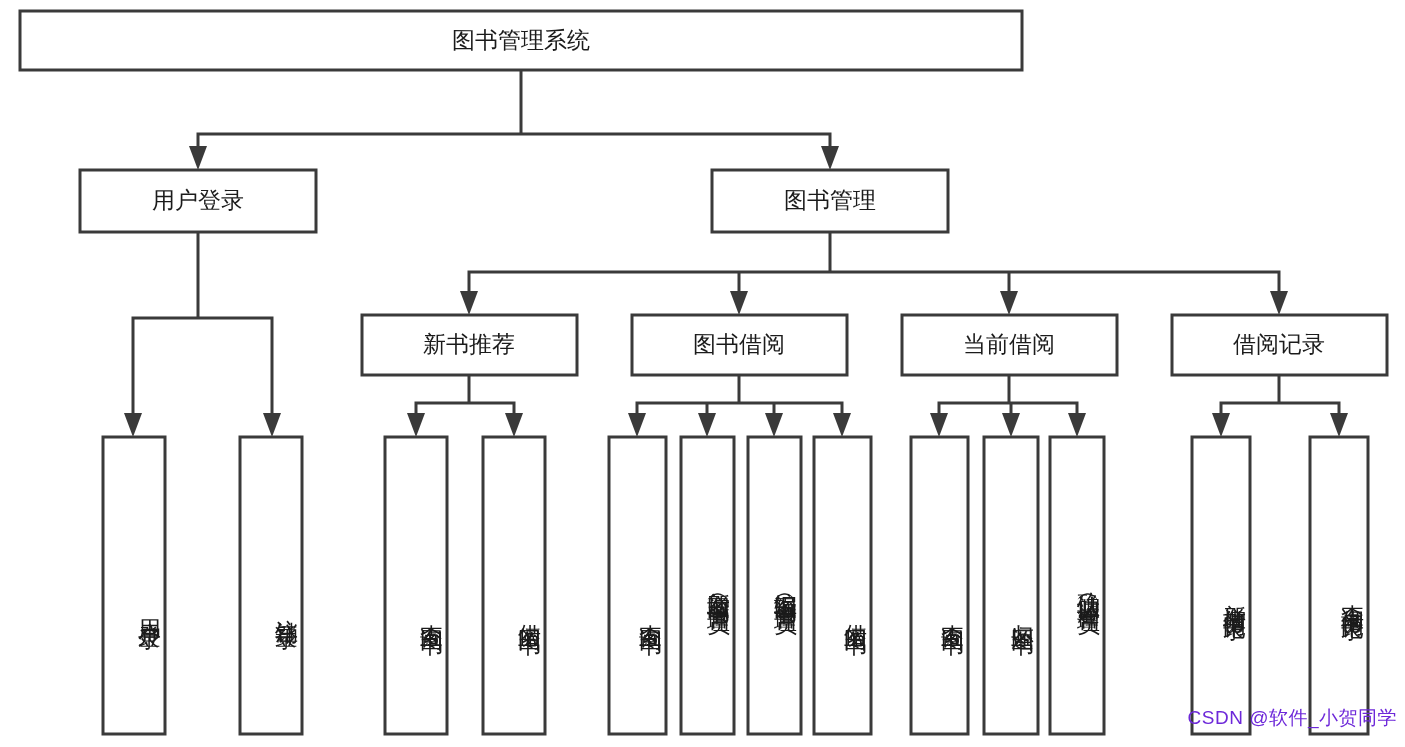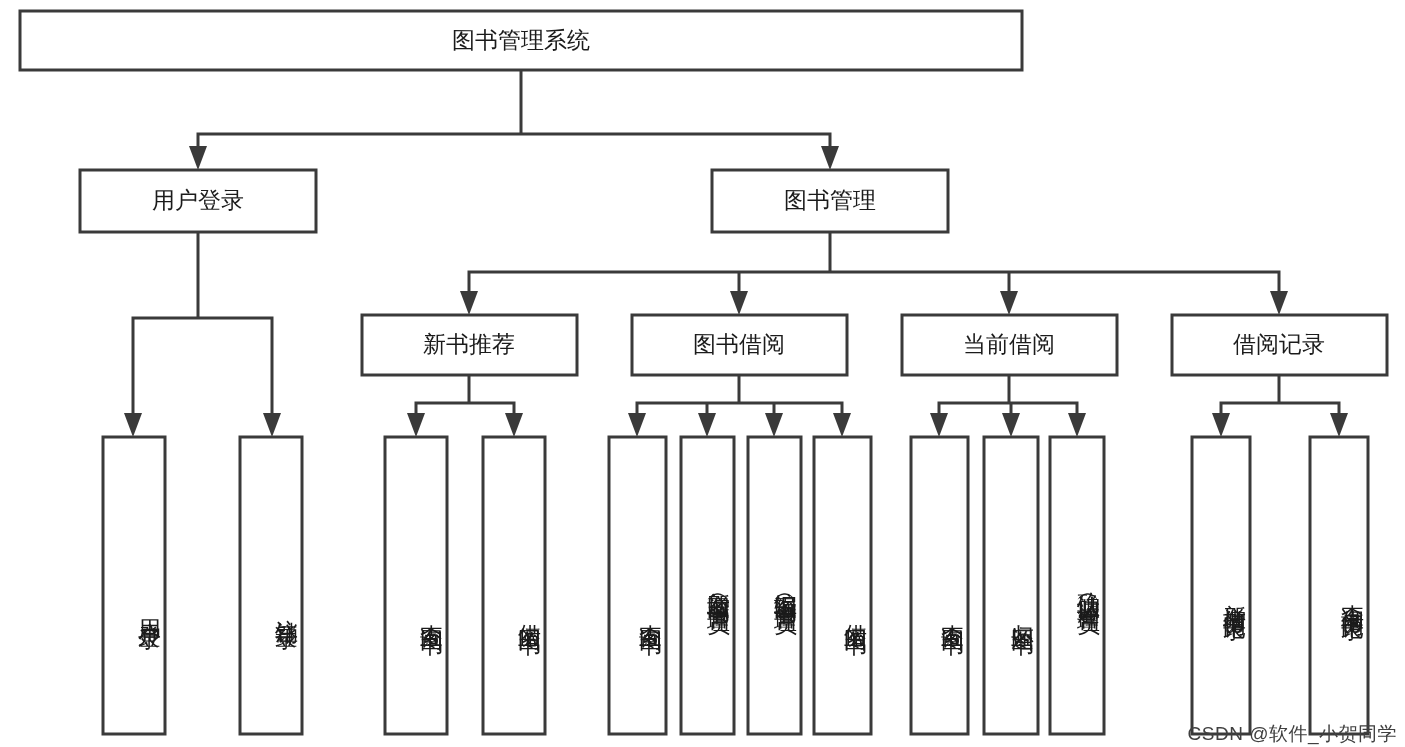--- a/index.html
+++ b/index.html
@@ -63,24 +63,24 @@
     text-orientation: upright;
     letter-spacing: 3px;
     display: flex;
     align-items: flex-start;
     justify-content: center;
     pointer-events: none;
   }
   .watermark {
     position: absolute;
     right: 8px;
-    bottom: 0;
+    bottom: 16px;
     font-family: "Liberation Sans", "DejaVu Sans", sans-serif;
     font-size: 19px;
-    color: #404040;
+    color: #6d28d9;
     letter-spacing: 0.5px;
     user-select: none;
   }
 </style>
 </head>
 <body>
 
 <div id="diagram-root">
   <svg class="tree-svg" viewBox="0 0 1405 747" xmlns="http://www.w3.org/2000/svg">
 

